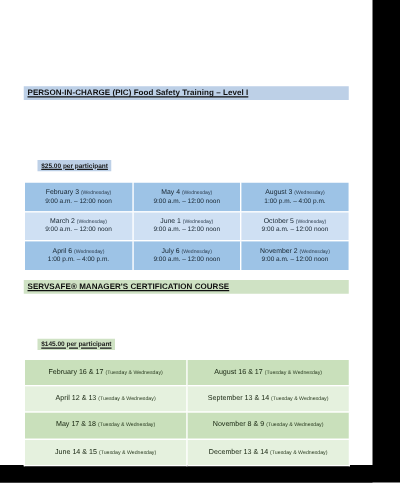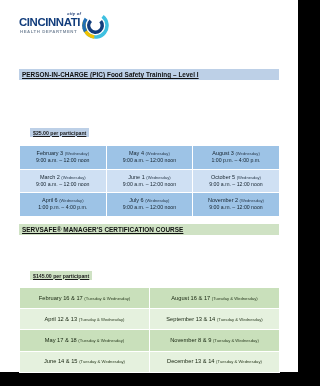--- a/index.html
+++ b/index.html
@@ -193,35 +193,20 @@
   .cell-date2 .dow {
     font-size: 4.2px;
     color: #2c3d22;
   }
 </style>
 </head>
 <body>
 
 <div class="page">
 
-  <div class="logo-wrap">
-    <div class="logo-text">
-      <div class="logo-cityof">city of</div>
-      <div class="logo-main">CINCINNATI</div>
-      <div class="logo-sub">HEALTH DEPARTMENT</div>
-    </div>
-    <div class="logo-mark">
-      <svg width="27" height="27" viewBox="0 0 54 54" aria-hidden="true">
-        <circle cx="27" cy="27" r="23" fill="none" stroke="#3fc0e0" stroke-width="7" stroke-dasharray="88 200" transform="rotate(-52 27 27)"></circle>
-        <circle cx="27" cy="27" r="23" fill="none" stroke="#f2c100" stroke-width="7" stroke-dasharray="40 200" transform="rotate(96 27 27)"></circle>
-        <circle cx="27" cy="27" r="23" fill="none" stroke="#1f6fb5" stroke-width="7" stroke-dasharray="26 200" transform="rotate(150 27 27)"></circle>
-        <circle cx="27" cy="27" r="13.5" fill="none" stroke="#123d7c" stroke-width="7" stroke-dasharray="62 200" transform="rotate(-40 27 27)"></circle>
-      </svg>
-    </div>
-  </div>
 
   <div class="section-title title-blue">PERSON-IN-CHARGE (PIC) Food Safety Training – Level I</div>
 
   <div class="price price-blue">$25.00 per participant</div>
 
   <table class="sched-table" id="table-pic">
     <tbody>
       <tr class="band-a">
         <td>
           <span class="cell-date"><span>February 3</span> <span class="dow">(Wednesday)</span></span>

